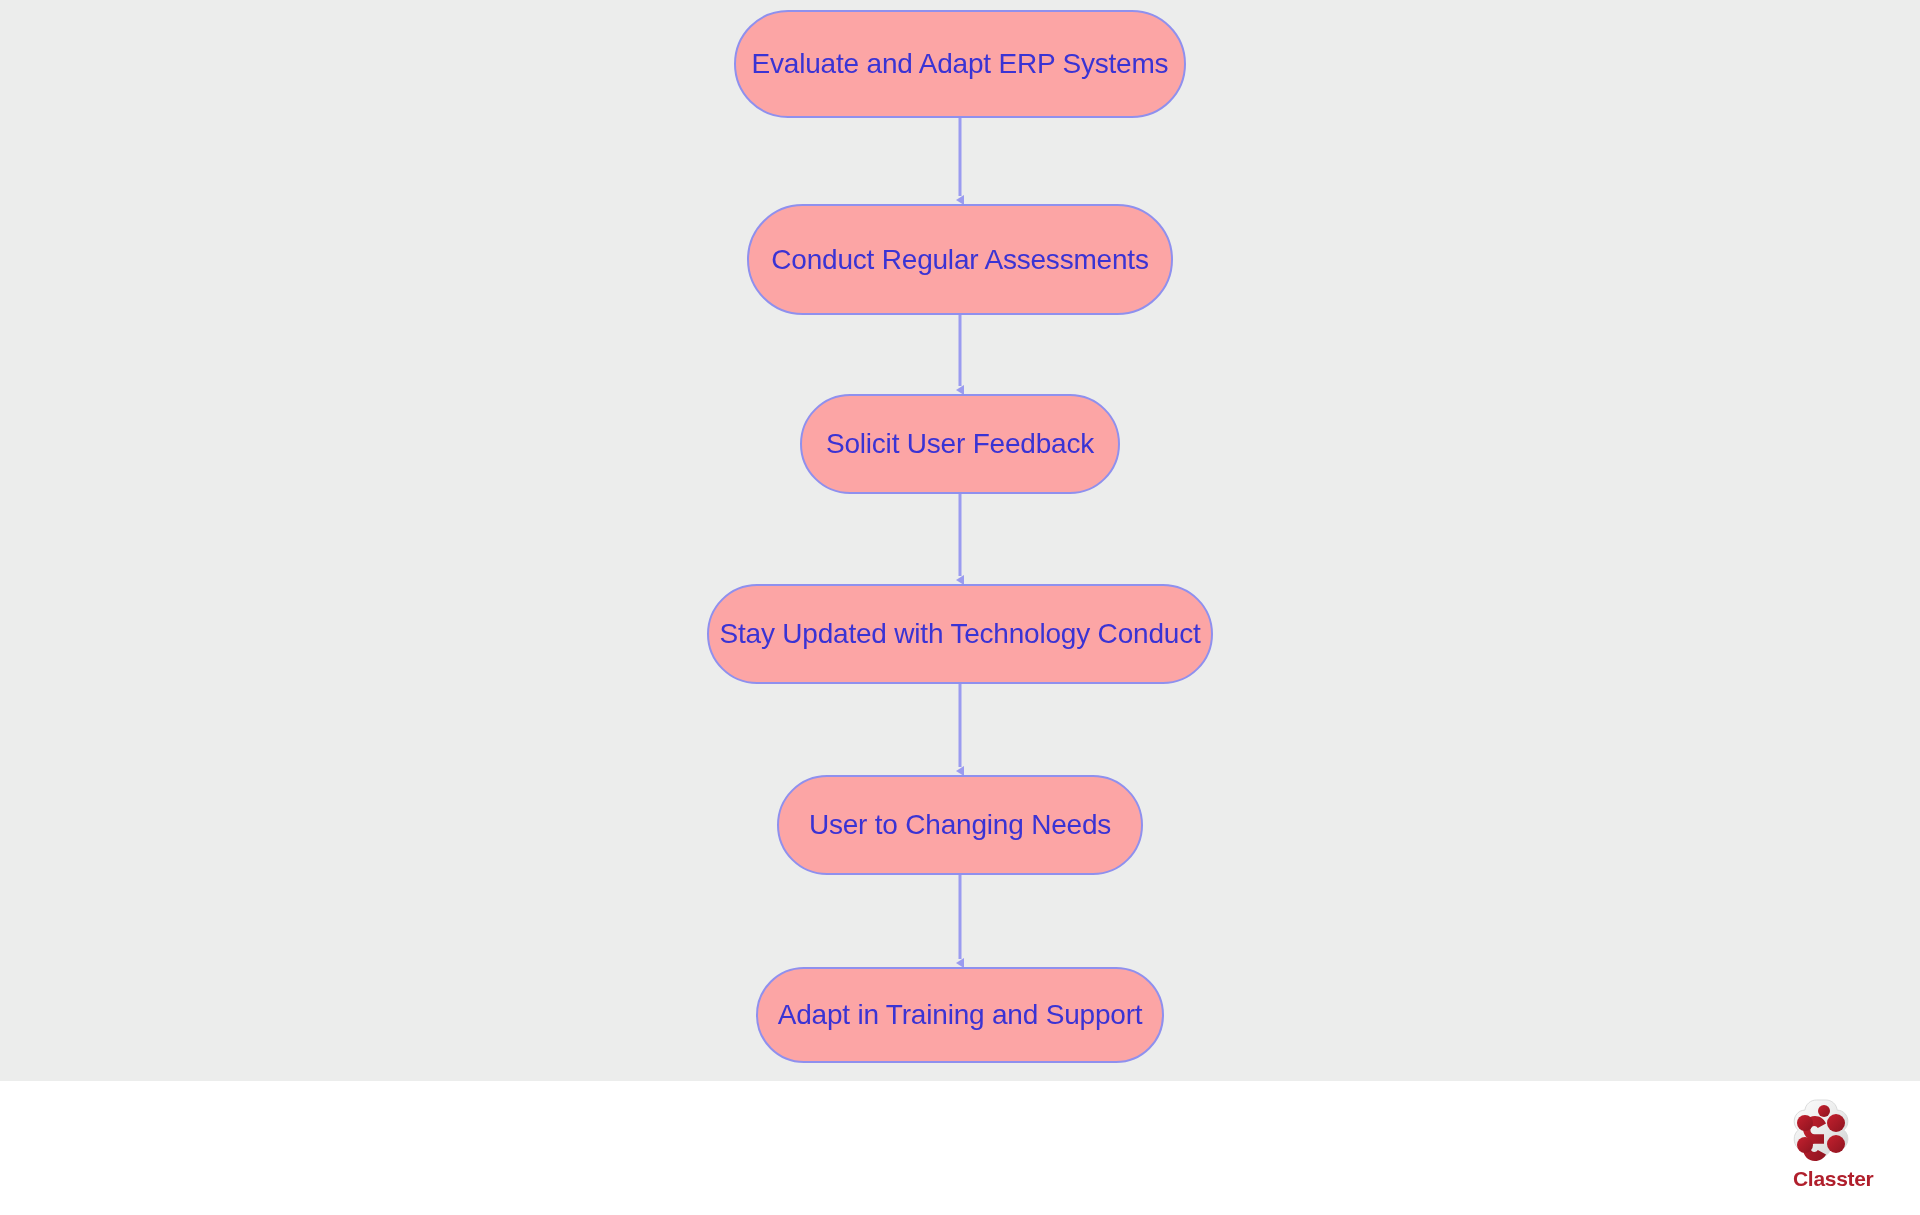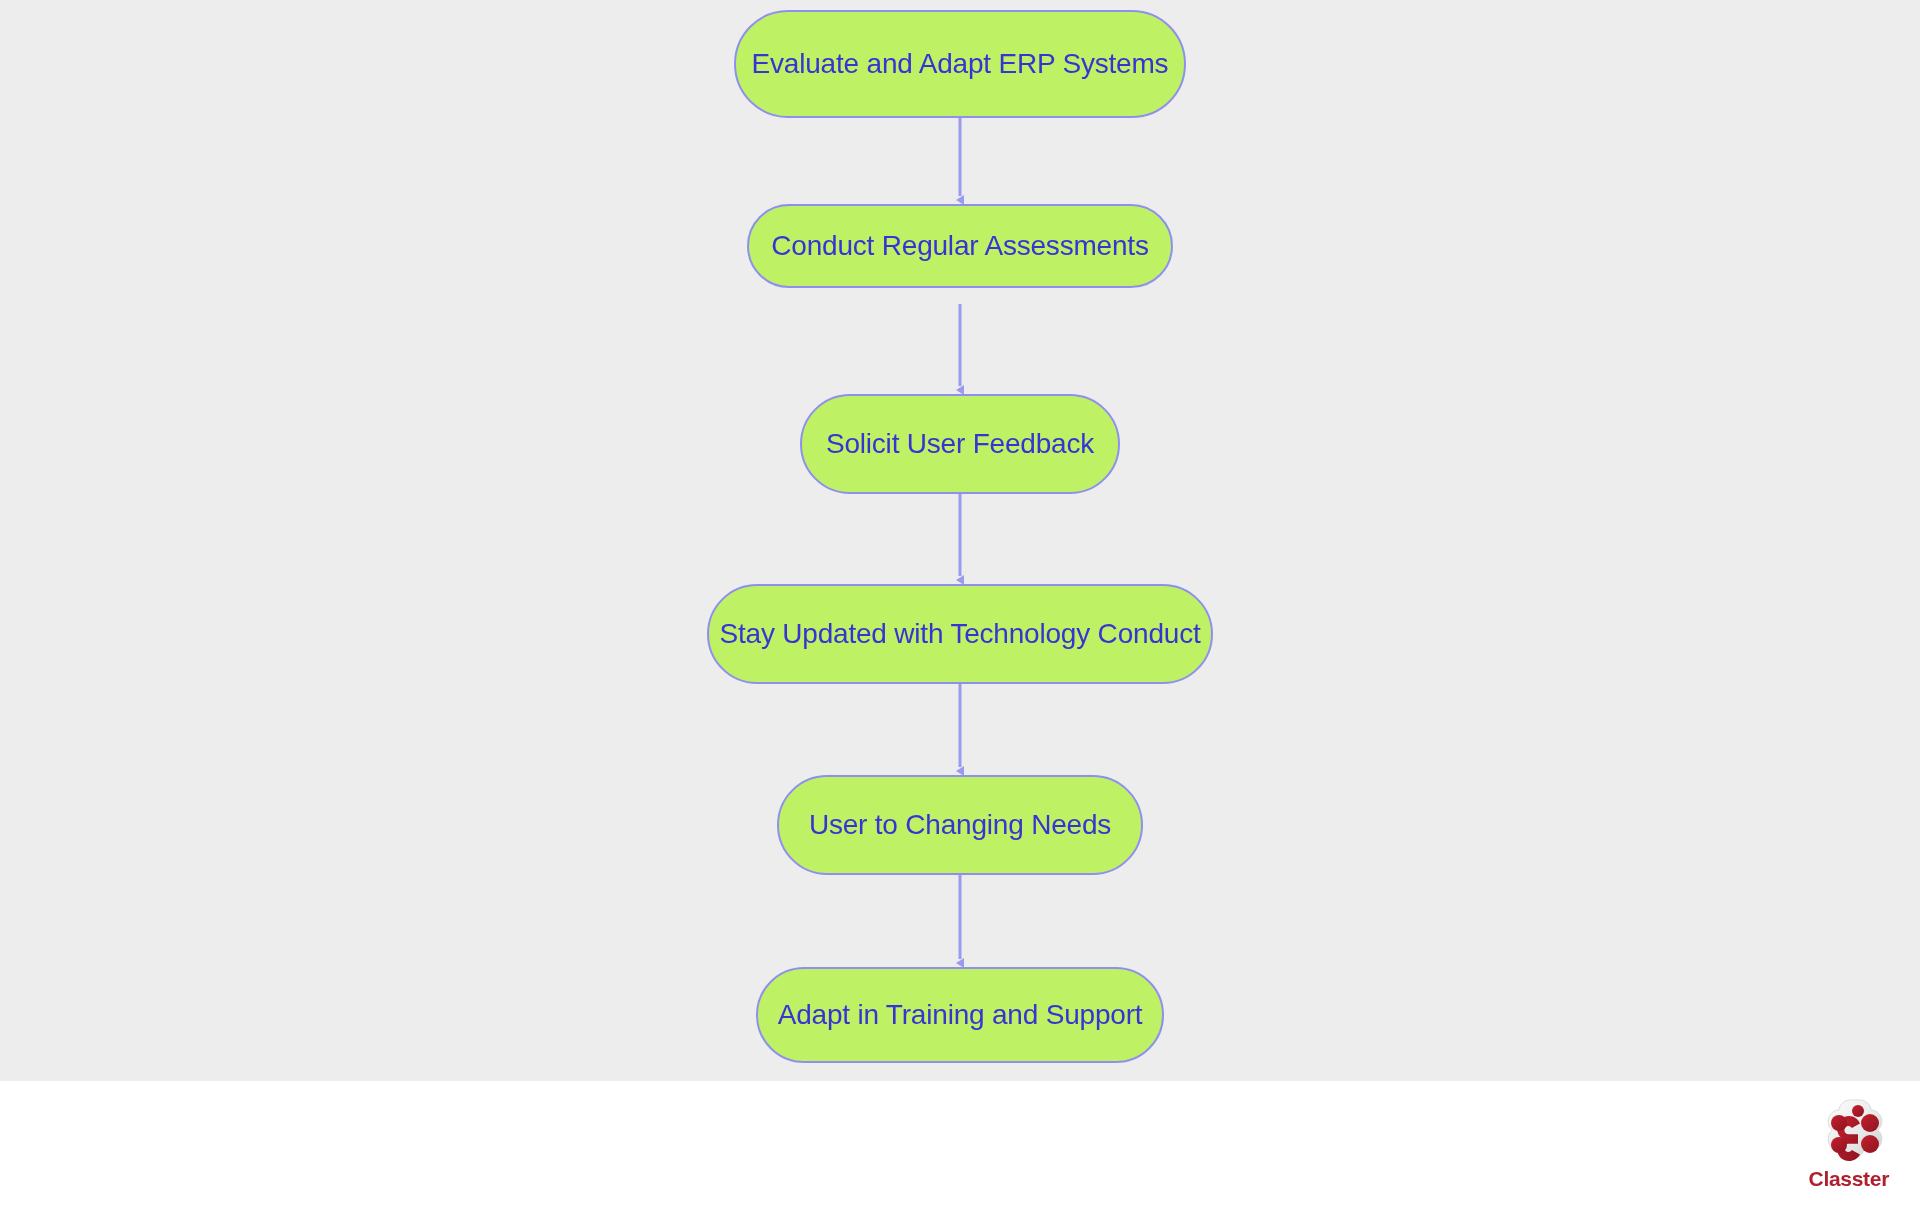--- a/index.html
+++ b/index.html
@@ -37,42 +37,42 @@
   .flow-svg {
     position: absolute;
     left: 0;
     top: 0;
     width: 1920px;
     height: 1081px;
   }
   .node {
     position: absolute;
     box-sizing: border-box;
-    background: #bef264;
+    background: #fca5a5;
     border: 2px solid #8f90ee;
     border-radius: 999px;
     display: flex;
     align-items: center;
     justify-content: center;
     color: #3a33d4;
     font-family: "Liberation Sans", sans-serif;
     font-size: 28px;
     letter-spacing: -0.2px;
     white-space: nowrap;
     user-select: none;
   }
   .brand {
     position: absolute;
     left: 1793px;
     top: 1098px;
     width: 96px;
     height: 104px;
     display: flex;
     flex-direction: column;
-    align-items: flex-end;
+    align-items: flex-start;
     justify-content: flex-start;
   }
   .brand-mark {
     width: 62px;
     height: 66px;
     display: block;
   }
   .brand-name {
     margin-top: 4px;
     color: #b01f2c;
@@ -102,21 +102,21 @@
         <line x1="960" y1="494" x2="960" y2="576" stroke="#9a9bf0" stroke-width="3" marker-end="url(#arrowhead)"></line>
         <line x1="960" y1="684" x2="960" y2="767" stroke="#9a9bf0" stroke-width="3" marker-end="url(#arrowhead)"></line>
         <line x1="960" y1="875" x2="960" y2="959" stroke="#9a9bf0" stroke-width="3" marker-end="url(#arrowhead)"></line>
       </g>
     </svg>
 
     <div class="node" style="left:734px; top:10px; width:452px; height:108px;">
       <span>Evaluate and Adapt ERP Systems</span>
     </div>
 
-    <div class="node" style="left:747px; top:204px; width:426px; height:84px;">
+    <div class="node" style="left:747px; top:204px; width:426px; height:111px;">
       <span>Conduct Regular Assessments</span>
     </div>
 
     <div class="node" style="left:800px; top:394px; width:320px; height:100px;">
       <span>Solicit User Feedback</span>
     </div>
 
     <div class="node" style="left:707px; top:584px; width:506px; height:100px;">
       <span>Stay Updated with Technology Conduct</span>
     </div>

